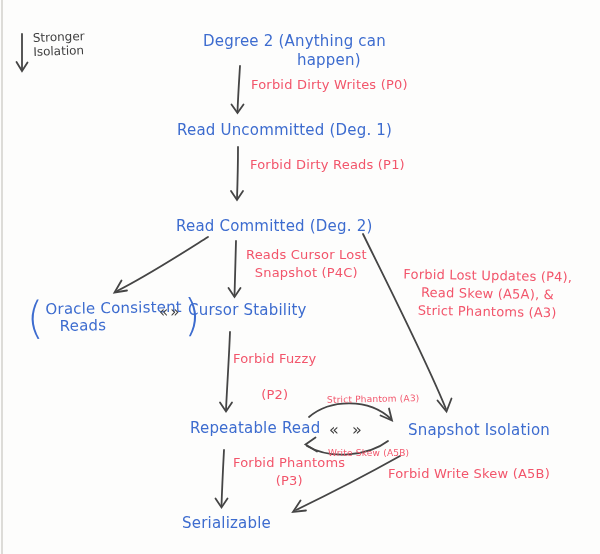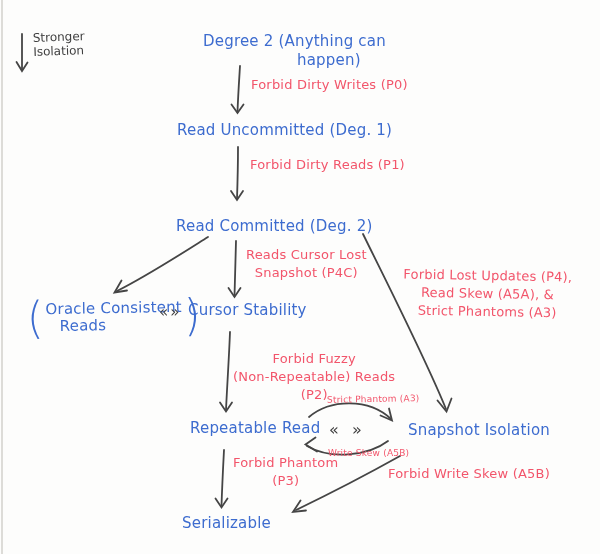--- a/index.html
+++ b/index.html
@@ -129,28 +129,28 @@
   </div>
 
   <div class="txt elabel ml ctr r2" style="left:390px;top:267px;width:195px;">
     <span>Forbid Lost Updates (P4),</span><br>
     <span>Read Skew (A5A), &amp;</span><br>
     <span>Strict Phantoms (A3)</span>
   </div>
 
   <div class="txt elabel ml" style="left:233px;top:350px;">
     <span>Forbid Fuzzy</span><br>
-    <span>(Non-Repeatable) Reads</span><br>
+    <br>
     <span>(P2)</span>
   </div>
 
   <div class="txt elabel-sm r1" style="left:327px;top:394px;">Strict Phantom (A3)</div>
 
   <div class="txt elabel-sm" style="left:328px;top:448px;">Write Skew (A5B)</div>
 
   <div class="txt elabel ml" style="left:233px;top:454px;">
-    <span>Forbid Phantom</span><br>
+    <span>Forbid Phantoms</span><br>
     <span>(P3)</span>
   </div>
 
   <div class="txt elabel" style="left:388px;top:466px;">Forbid Write Skew (A5B)</div>
 
 </div>
 
 </body></html>

